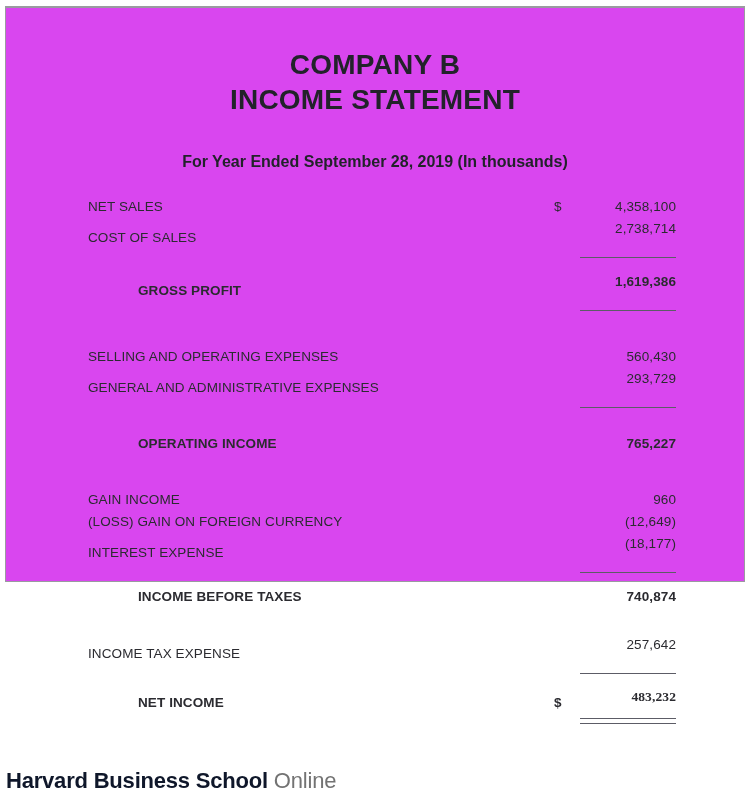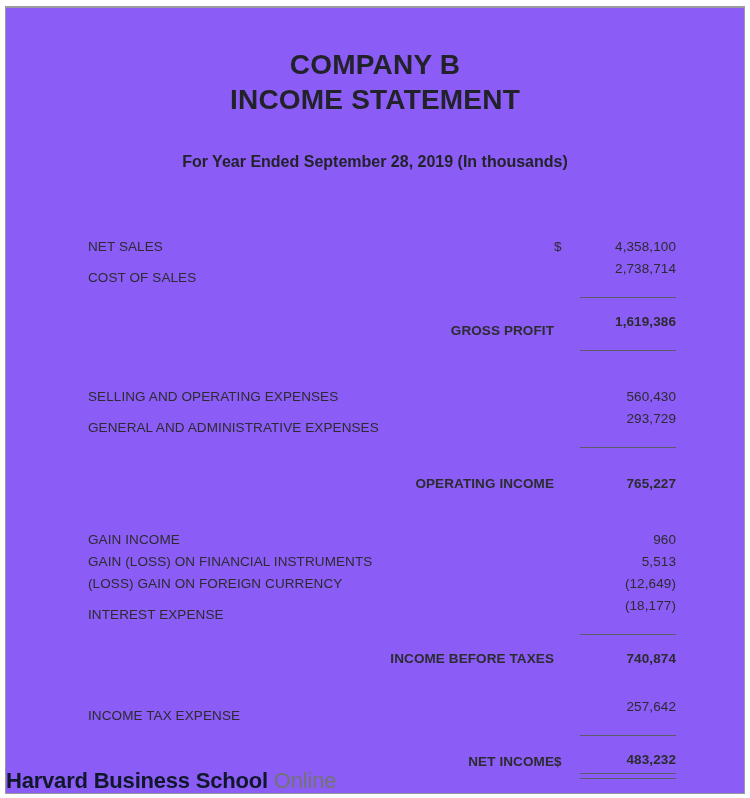--- a/index.html
+++ b/index.html
@@ -21,23 +21,23 @@
     height: 798px;
     box-sizing: border-box;
   }
 
   
   .statement-panel {
     position: absolute;
     left: 5px;
     top: 6px;
     width: 740px;
-    height: 788px;
+    height: 576px;
     box-sizing: border-box;
-    background: #8b5cf6;
+    background: #d946ef;
     border: 1px solid #9a9aa0;
     border-top-width: 2px;
   }
 
   
   .doc-header {
     text-align: center;
     padding-top: 40px;
   }
   .doc-title-line {
@@ -49,21 +49,21 @@
   }
   .doc-subtitle {
     margin-top: 36px;
     font-size: 16px;
     font-weight: bold;
     color: #22222a;
   }
 
   
   .statement-body {
-    margin-top: 64px;
+    margin-top: 24px;
     padding: 0 68px 0 82px;
   }
   table.stmt {
     width: 100%;
     border-collapse: collapse;
     table-layout: fixed;
   }
   table.stmt td {
     padding: 0;
     vertical-align: middle;
@@ -79,37 +79,38 @@
 
   
   tr.gap-sm > td { height: 12px; }
   tr.gap-md > td { height: 26px; }
   tr.gap-lg > td { height: 34px; }
 
   .label {
     letter-spacing: 0.1px;
     white-space: nowrap;
   }
-  .label.indent { padding-left: 50px; text-align: right; }
+  .label.indent { padding-left: 50px; }
 
   .cur {
     text-align: left;
     padding-left: 2px;
   }
   .val {
     text-align: right;
     letter-spacing: 0.1px;
     white-space: nowrap;
   }
 
   tr.rule-bottom td.val { border-bottom: 1.6px solid #5c5c66; padding-bottom: 18px; }
 
   tr.rule-double td.val {
     border-bottom: 1.6px solid #5c5c66;
-    padding-bottom: 3px;
+    padding-bottom: 10px;
+    font-family: Liberation Serif, serif;
   }
   td.val .dbl-under {
     display: block;
     height: 4px;
     border-bottom: 1.6px solid #5c5c66;
   }
 
   
   .brand {
     position: absolute;
@@ -214,25 +215,20 @@
               <td></td>
               <td></td>
             </tr>
 
           <tr class="row">
             <td class="label">GAIN INCOME</td>
             <td class="cur"></td>
             <td class="val">960</td>
           </tr>
 
-          <tr class="row">
-            <td class="label">GAIN (LOSS) ON FINANCIAL INSTRUMENTS</td>
-            <td class="cur"></td>
-            <td class="val">5,513</td>
-          </tr>
 
           <tr class="row">
             <td class="label">(LOSS) GAIN ON FOREIGN CURRENCY</td>
             <td class="cur"></td>
             <td class="val">(12,649)</td>
           </tr>
 
           <tr class="row rule-bottom">
             <td class="label">INTEREST EXPENSE</td>
             <td class="cur"></td>

